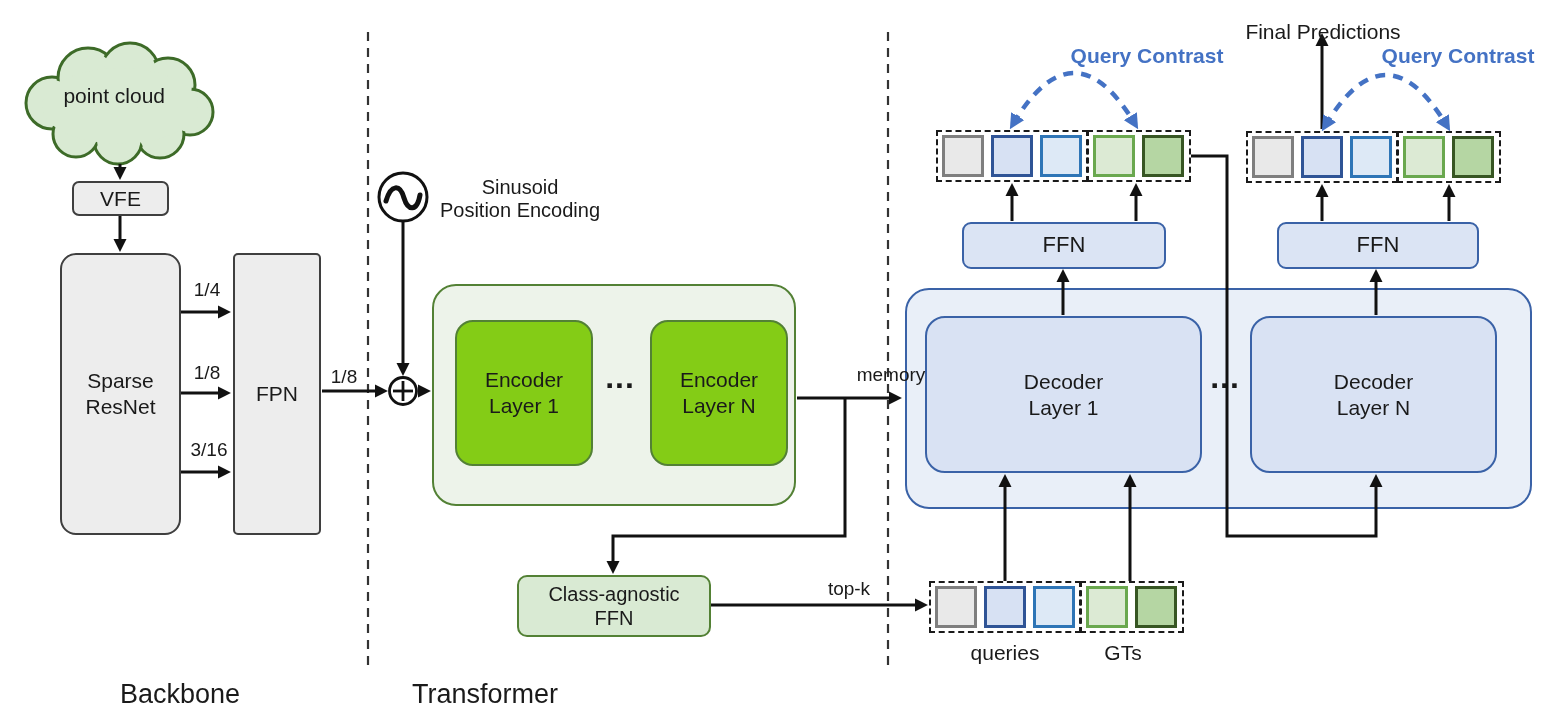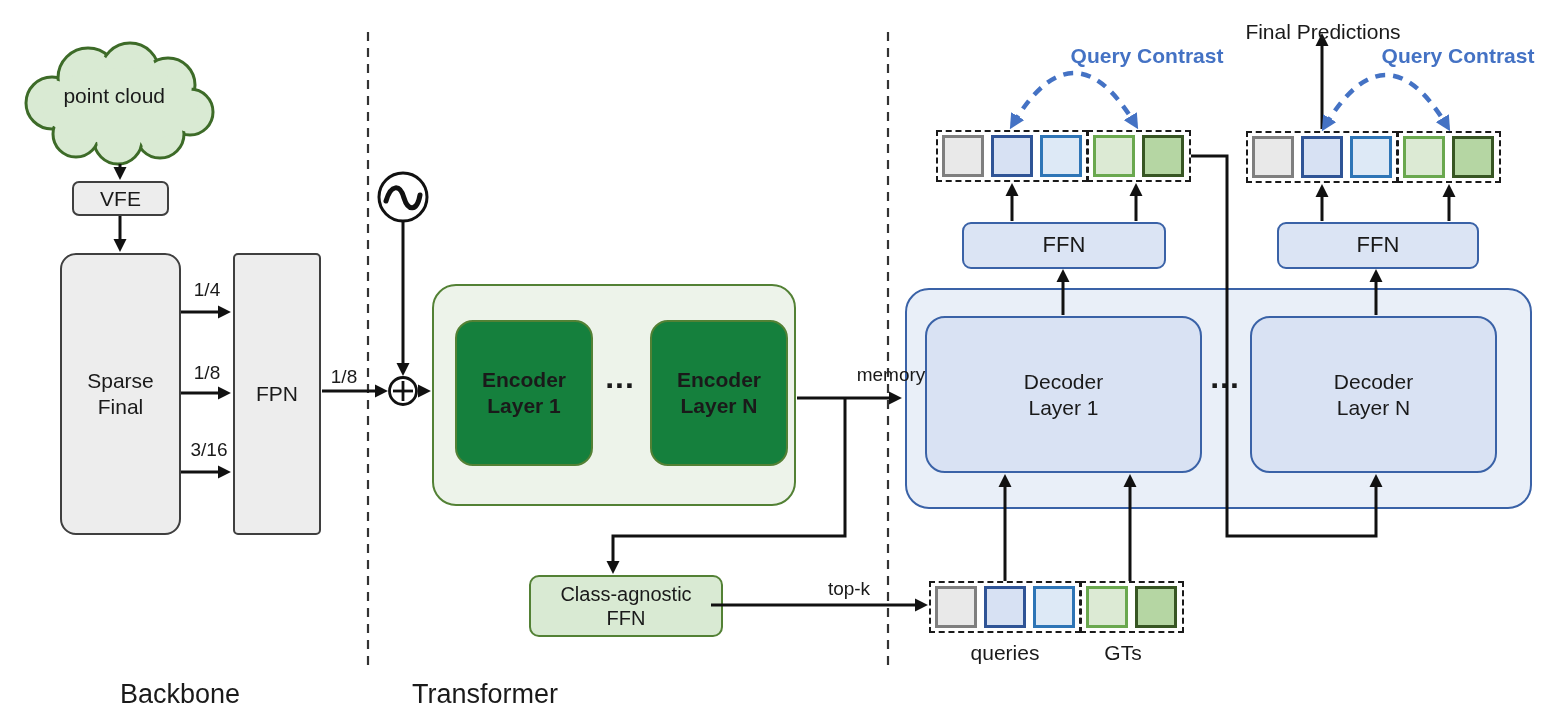--- a/index.html
+++ b/index.html
@@ -1,22 +1,22 @@
 <!DOCTYPE html>
 <html><head>
 <meta charset="utf-8">
 <style>
   html,body{margin:0;padding:0;background:#ffffff;font-family:"Liberation Sans",sans-serif;}
   #stage{position:relative;width:1543px;height:709px;background:#fff;overflow:hidden;color:#1a1a1a;}
   .box{position:absolute;box-sizing:border-box;display:flex;align-items:center;justify-content:center;
        text-align:center;white-space:pre-line;z-index:1;line-height:1.22;}
   .gray{background:#ededed;border:2.5px solid #3f3f3f;}
   .green-outer{background:#edf3ea;border:2.5px solid #538135;}
-  .green-inner{background:#15803d;border:2.5px solid #538135;font-weight:bold;}
-  .green-ffn{background:#d9ead3;border:2.5px solid #538135;margin-left:12px;}
+  .green-inner{background:#84cc16;border:2.5px solid #538135;}
+  .green-ffn{background:#d9ead3;border:2.5px solid #538135;}
   .blue-outer{background:#e9eff8;border:2.5px solid #3a62a7;}
   .blue-inner{background:#d9e2f3;border:2.5px solid #3a62a7;}
   .blue-ffn{background:#dbe4f4;border:2px solid #3a62a7;}
   .lbl{position:absolute;z-index:8;text-align:center;white-space:pre-line;line-height:1.15;}
   .small{font-size:19px;text-align:center;}
   .mid{font-size:20px;}
   .big{font-size:21px;}
   .section{font-size:27px;}
   .dots{position:absolute;z-index:3;font-size:32px;font-weight:bold;line-height:30px;
         letter-spacing:1px;text-align:center;}
@@ -27,27 +27,29 @@
   svg.overlay{position:absolute;left:0;top:0;z-index:5;pointer-events:none;}
 </style>
 </head>
 <body>
 
 <div id="stage">
 
   <div class="lbl big" style="left:45px;top:84px;width:120px;text-align:right;">point cloud</div>
   <div class="box gray big" style="left:72px;top:181px;width:97px;height:35px;border-radius:7px;">VFE</div>
   <div class="box gray big" style="left:60px;top:253px;width:121px;height:282px;border-radius:16px;">Sparse
-Final</div>
+ResNet</div>
   <div class="box gray big" style="left:233px;top:253px;width:88px;height:282px;border-radius:5px;text-align:center;">FPN</div>
   <div class="lbl small" style="left:184px;top:279px;width:46px;">1/4</div>
   <div class="lbl small" style="left:184px;top:362px;width:46px;">1/8</div>
   <div class="lbl small" style="left:182px;top:439px;width:54px;">3/16</div>
   <div class="lbl small" style="left:320px;top:366px;width:48px;">1/8</div>
 
+  <div class="lbl mid" style="left:425px;top:176px;width:190px;">Sinusoid
+Position Encoding</div>
   <div class="box green-outer" style="left:432px;top:284px;width:364px;height:222px;border-radius:24px;"></div>
   <div class="box green-inner big" style="left:455px;top:320px;width:138px;height:146px;border-radius:18px;">Encoder
 Layer 1</div>
   <div class="dots" style="left:598px;top:362px;width:44px;">...</div>
   <div class="box green-inner big" style="left:650px;top:320px;width:138px;height:146px;border-radius:18px;">Encoder
 Layer N</div>
   <div class="lbl small" style="left:795px;top:364px;width:96px;padding-left:48px;">memory</div>
   <div class="box green-ffn mid" style="left:517px;top:575px;width:194px;height:62px;border-radius:10px;">Class-agnostic
 FFN</div>
   <div class="lbl small" style="left:812px;top:578px;width:74px;">top-k</div>

